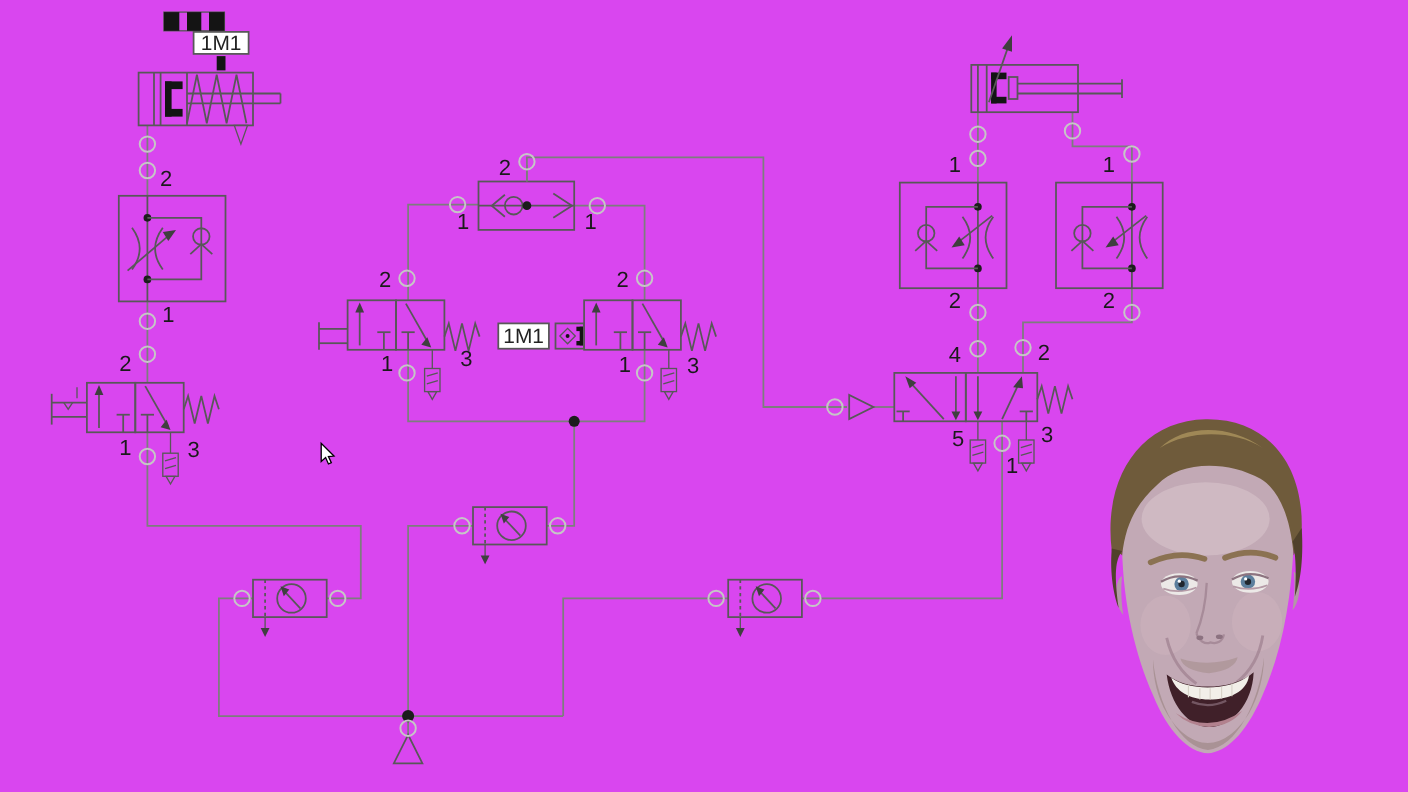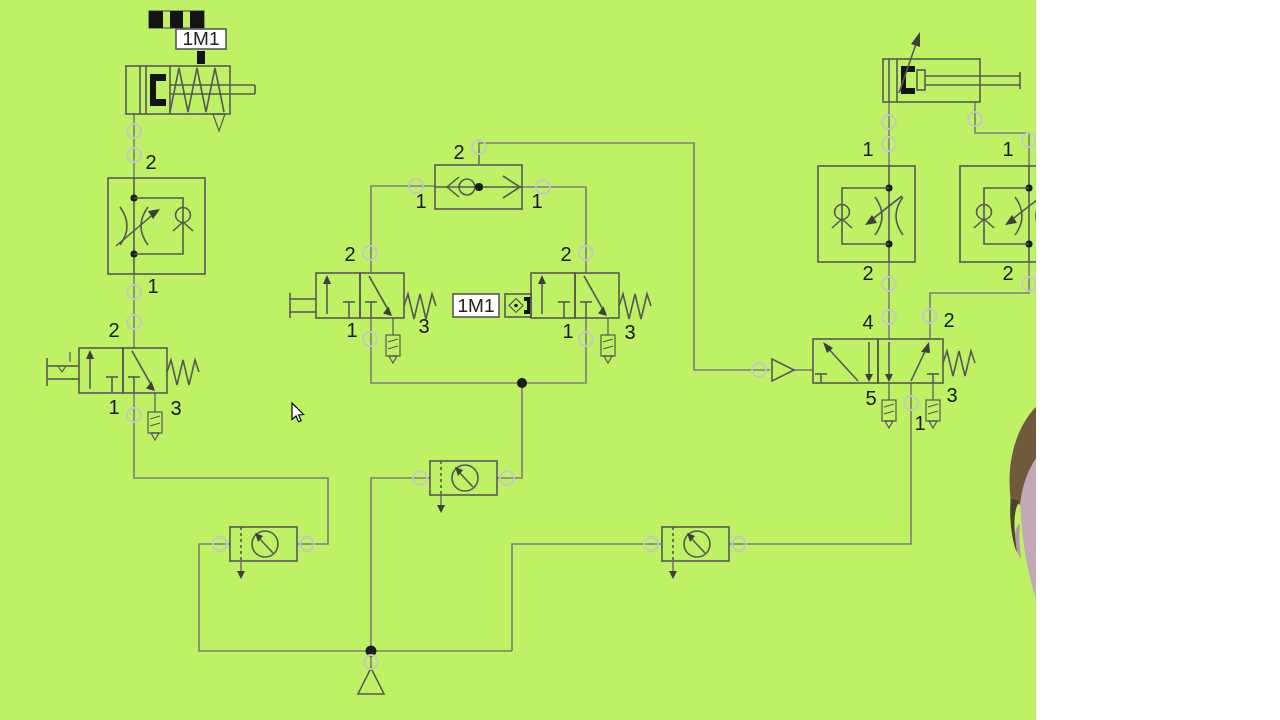--- a/index.html
+++ b/index.html
@@ -1,16 +1,16 @@
 <!DOCTYPE html>
 <html><head>
 <meta charset="utf-8">
 <style>
   html,body{margin:0;padding:0;background:#fff;}
-  .stage{position:relative;width:1036px;height:720px;background:#bef264;overflow:hidden;
+  .stage{position:relative;width:1280px;height:720px;background:#d946ef;overflow:hidden;
          font-family:"Liberation Sans",sans-serif;}
   svg{display:block;}
   .wire{fill:none;stroke:#7d7d7d;stroke-width:1.6;}
   .comp{fill:none;stroke:#585858;stroke-width:1.6;}
   .compw{fill:#ffffff;stroke:#585858;stroke-width:1.6;}
   .thin{fill:none;stroke:#585858;stroke-width:1.2;}
   .conn{fill:none;stroke:#c6c6c6;stroke-width:1.8;}
   .dash{stroke-dasharray:3 3;}
   .dot{fill:#1c1c1c;stroke:none;}
   .ah{fill:#3f3f3f;stroke:none;}

